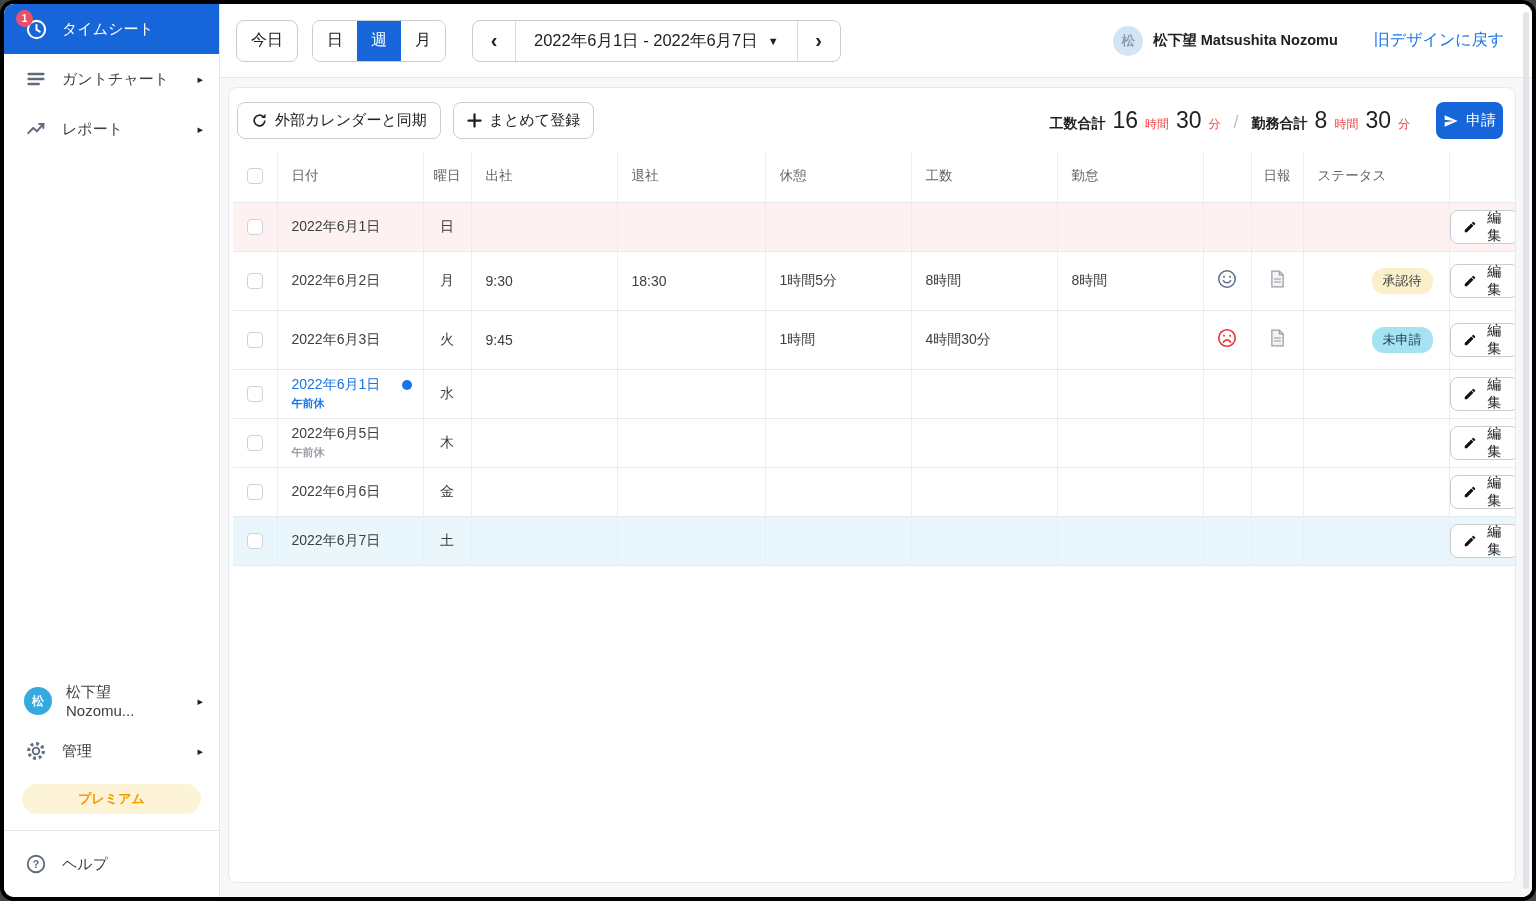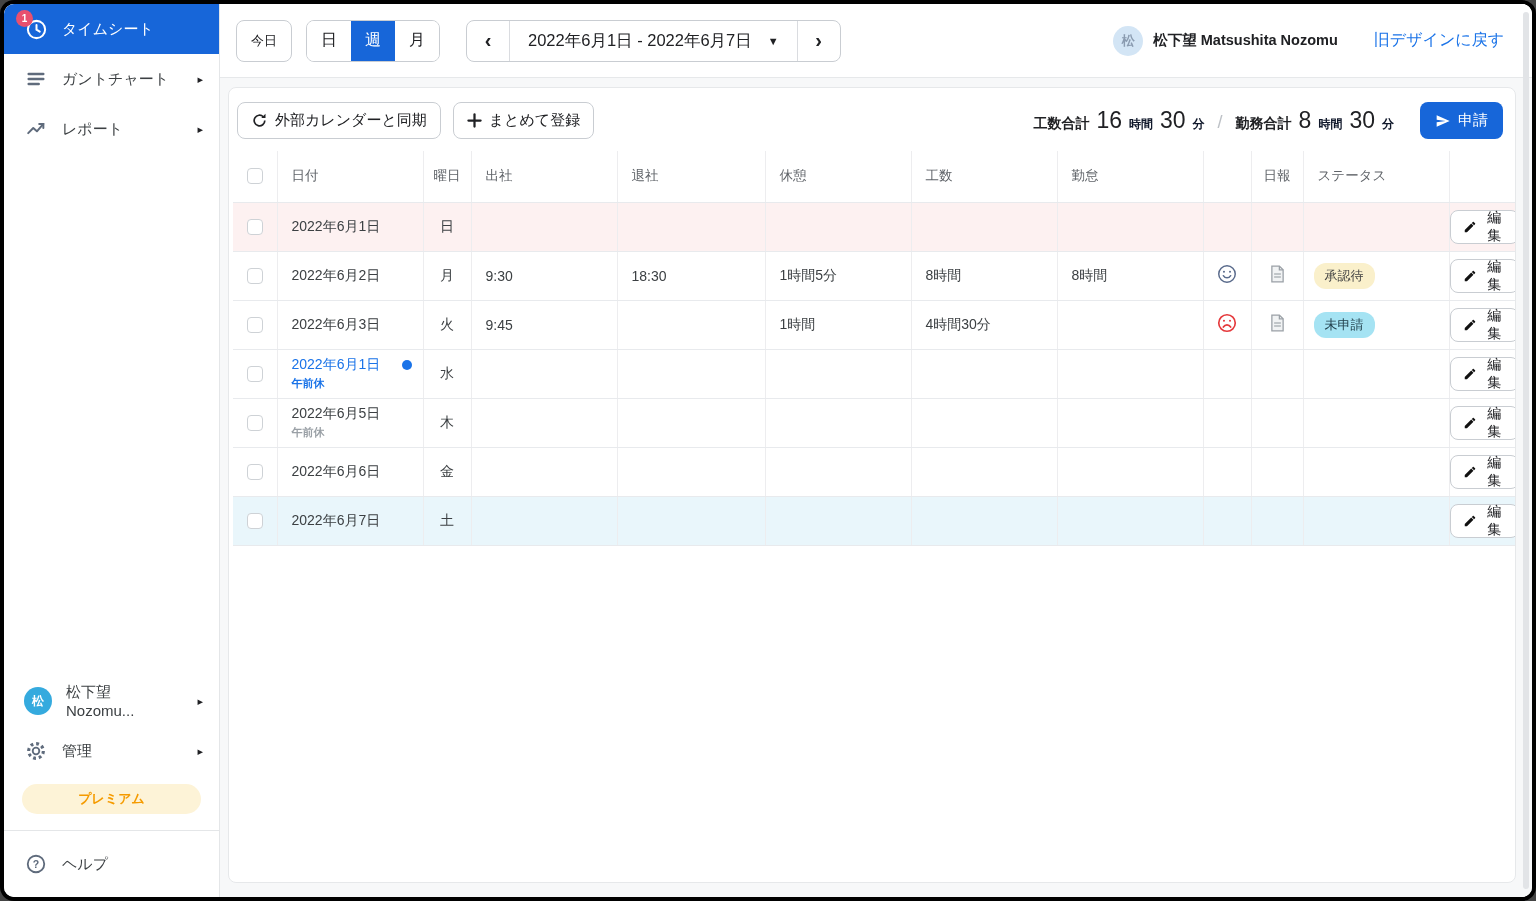--- a/index.html
+++ b/index.html
@@ -28,61 +28,61 @@
 
   .sidebar-bottom { margin-top: auto; }
   .avatar-sm { width: 28px; height: 28px; border-radius: 50%; background: #35aade; color: #fff; font-size: 12px; font-weight: 700; display: flex; align-items: center; justify-content: center; flex: none; }
   .premium-pill { margin: 8px 18px 16px; height: 30px; background: #fdf3d7; border-radius: 15px; color: #f59b00; font-weight: 700; font-size: 13px; display: flex; align-items: center; justify-content: center; cursor: pointer; }
   .help-zone { border-top: 1px solid #e4e6e8; padding: 4px 0; flex: none; }
   .help-zone .nav-item { height: 58px; }
 
   
   .main { flex: 1; display: flex; flex-direction: column; background: #f7f8f9; min-width: 0; }
   .topbar { height: 74px; flex: none; background: #fff; border-bottom: 1px solid #e6e8ea; display: flex; align-items: center; padding: 0 28px 0 16px; gap: 14px; }
-  .btn { border: 1px solid #c9cdd2; background: #fff; border-radius: 8px; font-size: 13px; color: #202124; cursor: pointer; font-family: inherit; }
+  .btn { border: 1px solid #c9cdd2; background: #fff; border-radius: 8px; font-size: 16px; color: #202124; cursor: pointer; font-family: inherit; }
   .today-btn { height: 42px; padding: 0 14px; }
   .seg-group { display: flex; height: 42px; border: 1px solid #c9cdd2; border-radius: 8px; overflow: hidden; }
   .seg { width: 44px; display: flex; align-items: center; justify-content: center; font-size: 16px; color: #202124; cursor: pointer; background: #fff; }
   .seg.active { background: #1766d9; color: #fff; }
   .date-nav { display: flex; align-items: center; height: 42px; border: 1px solid #c9cdd2; border-radius: 8px; overflow: hidden; margin-left: 12px; background: #fff; }
   .date-nav .chev { width: 42px; height: 100%; display: flex; align-items: center; justify-content: center; font-size: 20px; font-weight: 700; color: #202124; cursor: pointer; }
-  .date-display { height: 100%; display: flex; align-items: center; gap: 16px; padding: 0 18px; border-left: 1px solid #dadce0; border-right: 1px solid #dadce0; font-size: 16.5px; color: #202124; cursor: pointer; }
+  .date-display { height: 100%; display: flex; align-items: center; gap: 10px; padding: 0 18px; border-left: 1px solid #dadce0; border-right: 1px solid #dadce0; font-size: 16.5px; color: #202124; cursor: pointer; }
   .date-display .dd-caret { font-size: 11px; }
   .topbar-spacer { flex: 1; }
   .avatar-top { width: 30px; height: 30px; border-radius: 50%; background: #d3e5f5; color: #8a9bb0; font-size: 13px; font-weight: 700; display: flex; align-items: center; justify-content: center; }
   .user-name { font-size: 14.5px; font-weight: 700; color: #202124; margin-left: -4px; }
   .legacy-link { font-size: 16px; color: #1a73e8; cursor: pointer; margin-left: 22px; white-space: nowrap; }
 
   .content { flex: 1; padding: 9px 16px 14px 8px; min-height: 0; }
   .card { background: #fff; border: 1px solid #e6e8ea; border-radius: 8px; height: 100%; display: flex; flex-direction: column; overflow: hidden; }
 
   
   .toolbar { display: flex; align-items: center; padding: 14px 12px 12px 8px; gap: 12px; flex: none; }
   .view-toggle { display: flex; height: 37px; border: 1px solid #c9cdd2; border-radius: 8px; overflow: hidden; }
   .vt-seg { display: flex; align-items: center; gap: 7px; padding: 0 13px; font-size: 15px; color: #202124; background: #fff; cursor: pointer; }
   .vt-seg.active { background: #1766d9; color: #fff; }
   .tool-btn { height: 37px; display: flex; align-items: center; gap: 7px; padding: 10px 13px; font-size: 15px; }
   .totals { margin-left: auto; display: flex; align-items: baseline; gap: 7px; white-space: nowrap; }
   .t-label { font-size: 14px; font-weight: 700; color: #202124; }
   .t-num { font-size: 23px; color: #202124; }
-  .t-unit { font-size: 12px; color: #0f172a; font-weight: bold; }
+  .t-unit { font-size: 12px; color: #ef4444; }
   .t-sep { font-size: 18px; color: #bdc1c6; margin: 0 6px; }
-  .submit-btn { height: 37px; background: #1766d9; border: none; border-radius: 8px; color: #fff; font-size: 15px; display: flex; align-items: center; gap: 7px; padding: 0 15px; margin-left: 14px; cursor: pointer; font-family: inherit; }
+  .submit-btn { height: 37px; background: #1766d9; border: none; border-radius: 8px; color: #fff; font-size: 15px; display: flex; align-items: center; gap: 7px; padding: 0 7px; margin-left: 14px; cursor: pointer; font-family: inherit; }
 
   
   .table-wrap { padding: 0 4px; overflow: hidden; }
   table { width: 100%; border-collapse: collapse; table-layout: fixed; }
   th, td { border-right: 1px solid #ededef; border-bottom: 1px solid #e8eaed; padding: 0 0 0 14px; text-align: left; vertical-align: middle; }
   th:last-child, td:last-child { border-right: none; }
   thead th { height: 51px; font-size: 13.5px; font-weight: 400; color: #5f6368; }
   tbody td { height: 49px; font-size: 14px; color: #3c4043; }
   .col-cb, .col-dow, .col-mood, .col-report { text-align: center; padding: 0; }
   th.col-dow { text-align: center; padding: 0; }
   th.col-report { text-align: center; padding: 0; }
-  .col-status-cell { text-align: left; padding: 10px; }
+  .col-status-cell { text-align: right; padding: 16px; }
   .col-edit { padding: 0 6px 0 0; text-align: right; border-right: none; }
   .checkbox { display: inline-block; width: 16px; height: 16px; border: 1.5px solid #ced2d6; border-radius: 4px; background: #fff; cursor: pointer; vertical-align: middle; }
   tr.row-sunday td { background: #fdf1f1; }
   tr.row-saturday td { background: #e9f6fb; }
   .date-text.link { color: #1a73e8; }
   .date-dot { display: inline-block; width: 10px; height: 10px; border-radius: 50%; background: #1a73e8; margin-left: 22px; vertical-align: -1px; }
   .date-note { font-size: 11px; margin-top: 2px; font-weight: bold; }
   .note-blue { color: #1a73e8; }
   .note-gray { color: #9aa0a6; }
   .badge { display: inline-block; font-size: 13px; padding: 4px 11px; border-radius: 12px; color: #444; }

